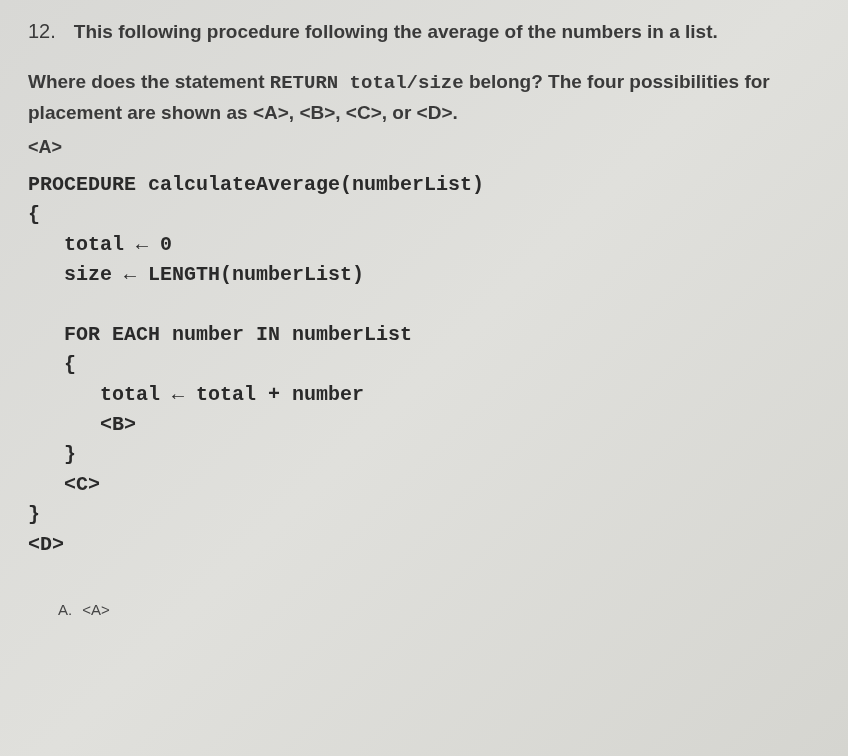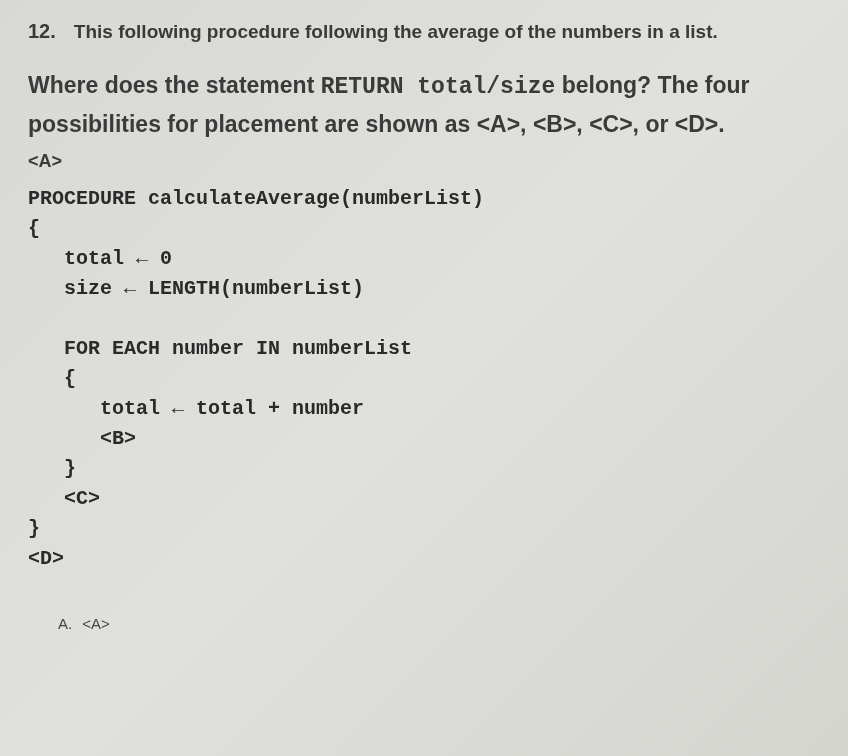--- a/index.html
+++ b/index.html
@@ -17,31 +17,31 @@
       position: relative;
       overflow: hidden;
     }
     .question-header {
       display: flex;
       align-items: baseline;
       margin-bottom: 24px;
     }
     .question-number {
       font-size: 20px;
-      font-weight: bold;
+      font-weight: normal;
       color: #3a3a3a;
       margin-right: 18px;
     }
     .question-title {
       font-size: 19px;
       font-weight: bold;
       color: #3a3a3a;
     }
     .question-prompt {
-      font-size: 23px;
+      font-size: 19px;
       font-weight: bold;
       color: #3a3a3a;
       line-height: 1.6;
       margin-bottom: 8px;
     }
     .inline-code {
       font-family: 'Courier New', Courier, monospace;
       font-weight: bold;
     }
     .marker-a {

